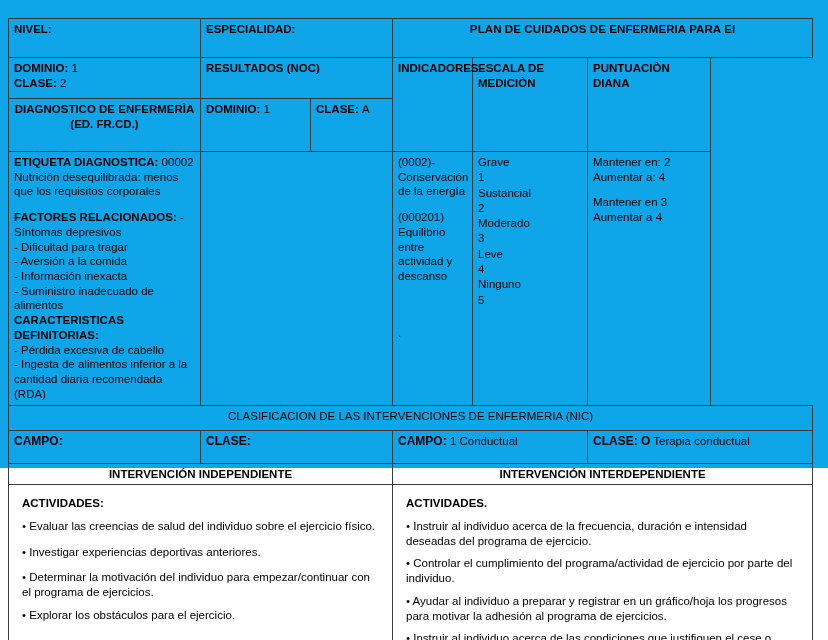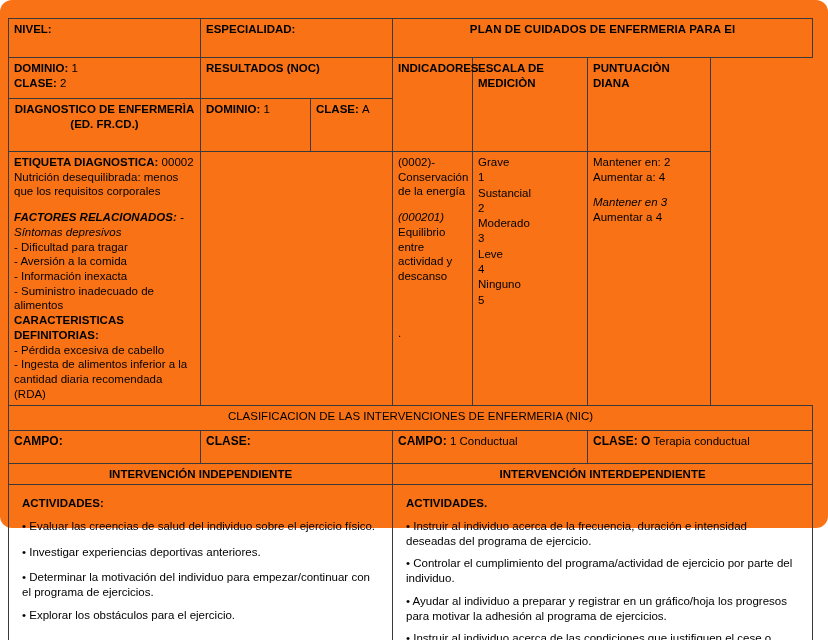--- a/index.html
+++ b/index.html
@@ -10,23 +10,22 @@
   body {
     width: 828px;
     height: 640px;
     font-family: "Liberation Sans", sans-serif;
     color: #000000;
     overflow: hidden;
   }
   .page {
     position: relative;
     width: 828px;
-    height: 528px;
-    background: #f97316;
-    border-radius: 12px;
+    height: 468px;
+    background: #0ea5e9;
   }
   table.careplan {
     position: absolute;
     left: 8px;
     top: 18px;
     width: 804px;
     border-collapse: collapse;
     table-layout: fixed;
   }
   table.careplan td {
@@ -79,21 +78,20 @@
     text-align: center;
     vertical-align: middle;
     padding: 2px 4px;
     margin-top: 8px;
   }
   .cell-text p {
     margin: 0;
   }
   .cell-text p.gap {
     margin-top: 11px;
-    font-style: italic;
   }
   .scale-line {
     margin: 0;
     line-height: 1.33;
   }
   .act-list p { margin: 8px; }
   .act-list p.spaced { margin-top: 11px; }
   .tall-diag { height: 228px; margin-left: 20px; }
   .noc-empty { }
 </style>

